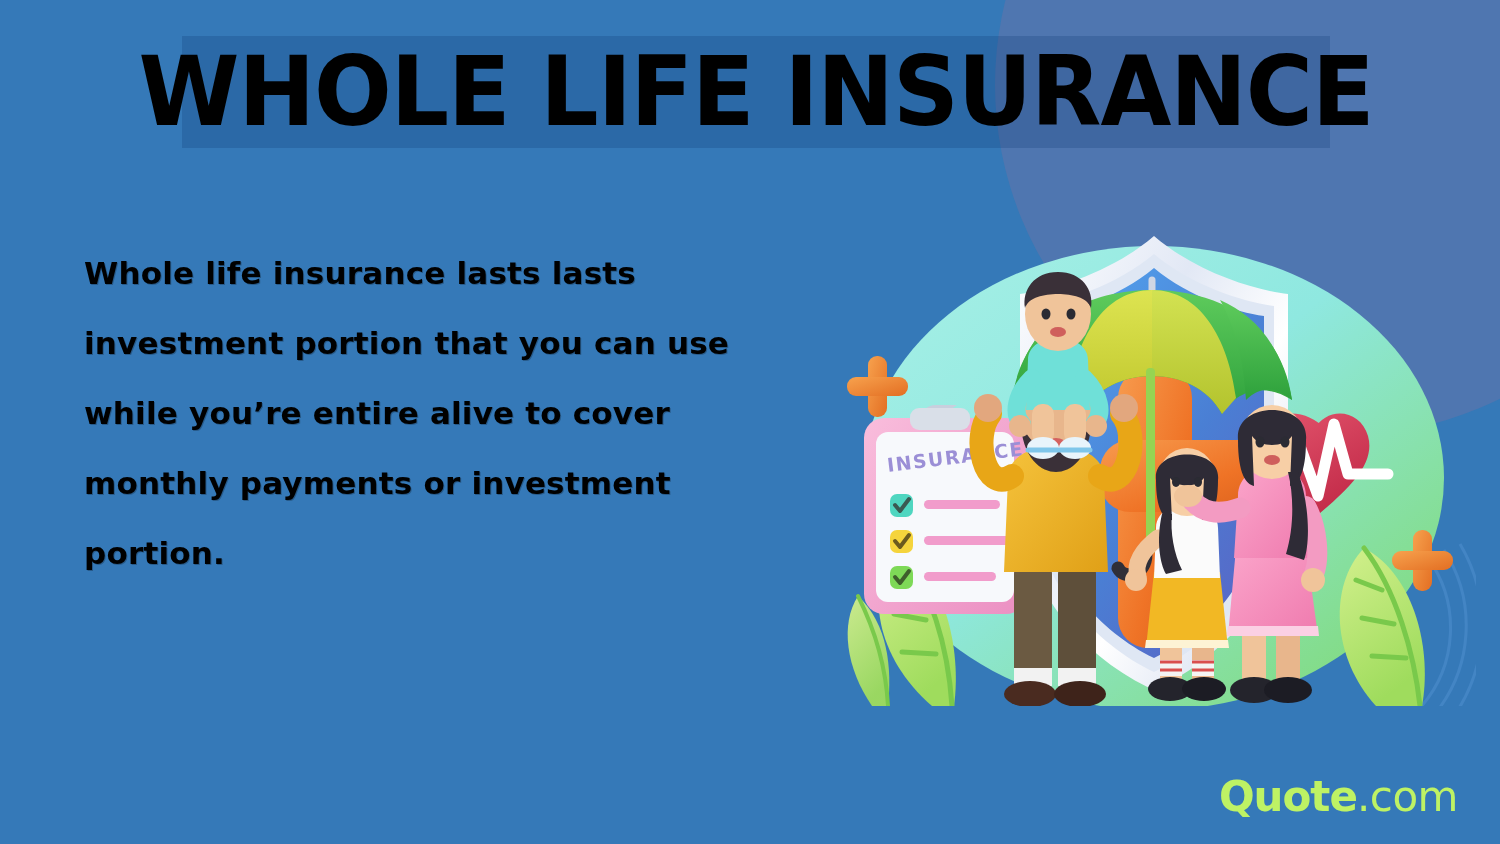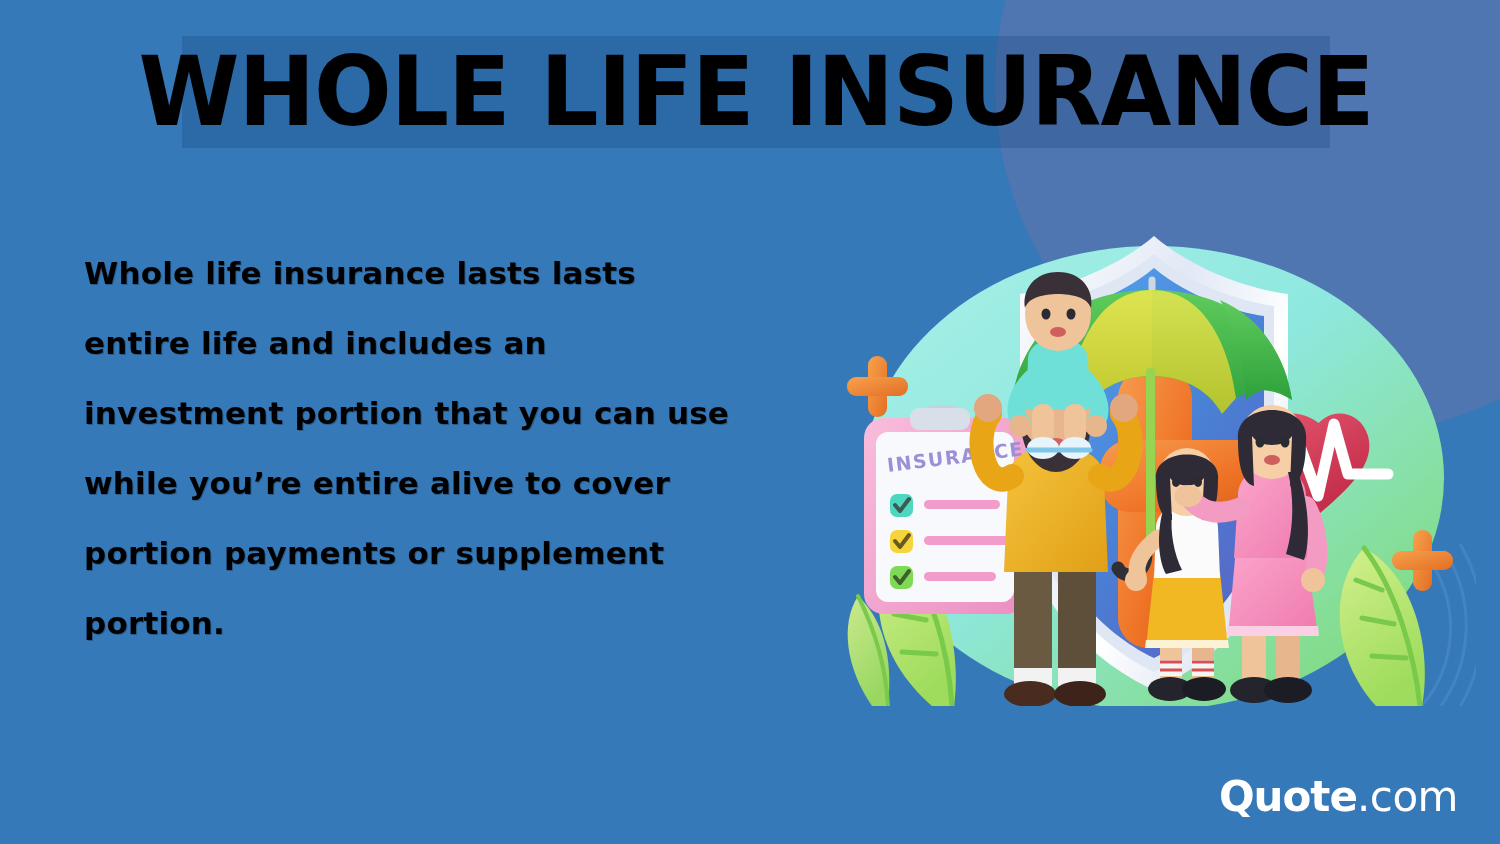--- a/index.html
+++ b/index.html
@@ -73,21 +73,21 @@
     letter-spacing: 0.2px;
     white-space: nowrap;
     text-shadow: 1px 1px 0 rgba(0,0,0,0.25);
   }
 
   
   .logo {
     position: absolute;
     right: 42px;
     bottom: 26px;
-    color: #ffffff;
+    color: #bef264;
     font-family: "DejaVu Sans", "Liberation Sans", sans-serif;
     font-size: 42px;
     line-height: 1;
     white-space: nowrap;
   }
   .logo .brand { font-weight: bold; letter-spacing: -1px; }
   .logo .tld { font-weight: normal; letter-spacing: -0.5px; }
 
   
   .illo {
@@ -105,24 +105,23 @@
 
 <div id="canvas">
 
   <div class="bg-circle"></div>
 
   <div class="title-band"></div>
   <div class="title-text">WHOLE LIFE INSURANCE</div>
 
   <div class="body-copy">
     <div class="body-line">Whole life insurance lasts lasts</div>
-    <div class="body-line">entire life and includes an</div>
     <div class="body-line">investment portion that you can use</div>
     <div class="body-line">while you’re entire alive to cover</div>
-    <div class="body-line">portion payments or supplement</div>
+    <div class="body-line">monthly payments or investment</div>
     <div class="body-line">portion.</div>
   </div>
 
   <div class="illo">
     <svg viewBox="0 0 640 478" xmlns="http://www.w3.org/2000/svg">
       <defs>
         <linearGradient id="blobG" x1="0" y1="0" x2="1" y2="1">
           <stop offset="0%" stop-color="#a8f0e6"></stop>
           <stop offset="45%" stop-color="#8fe8e0"></stop>
           <stop offset="100%" stop-color="#7fd86a"></stop>

